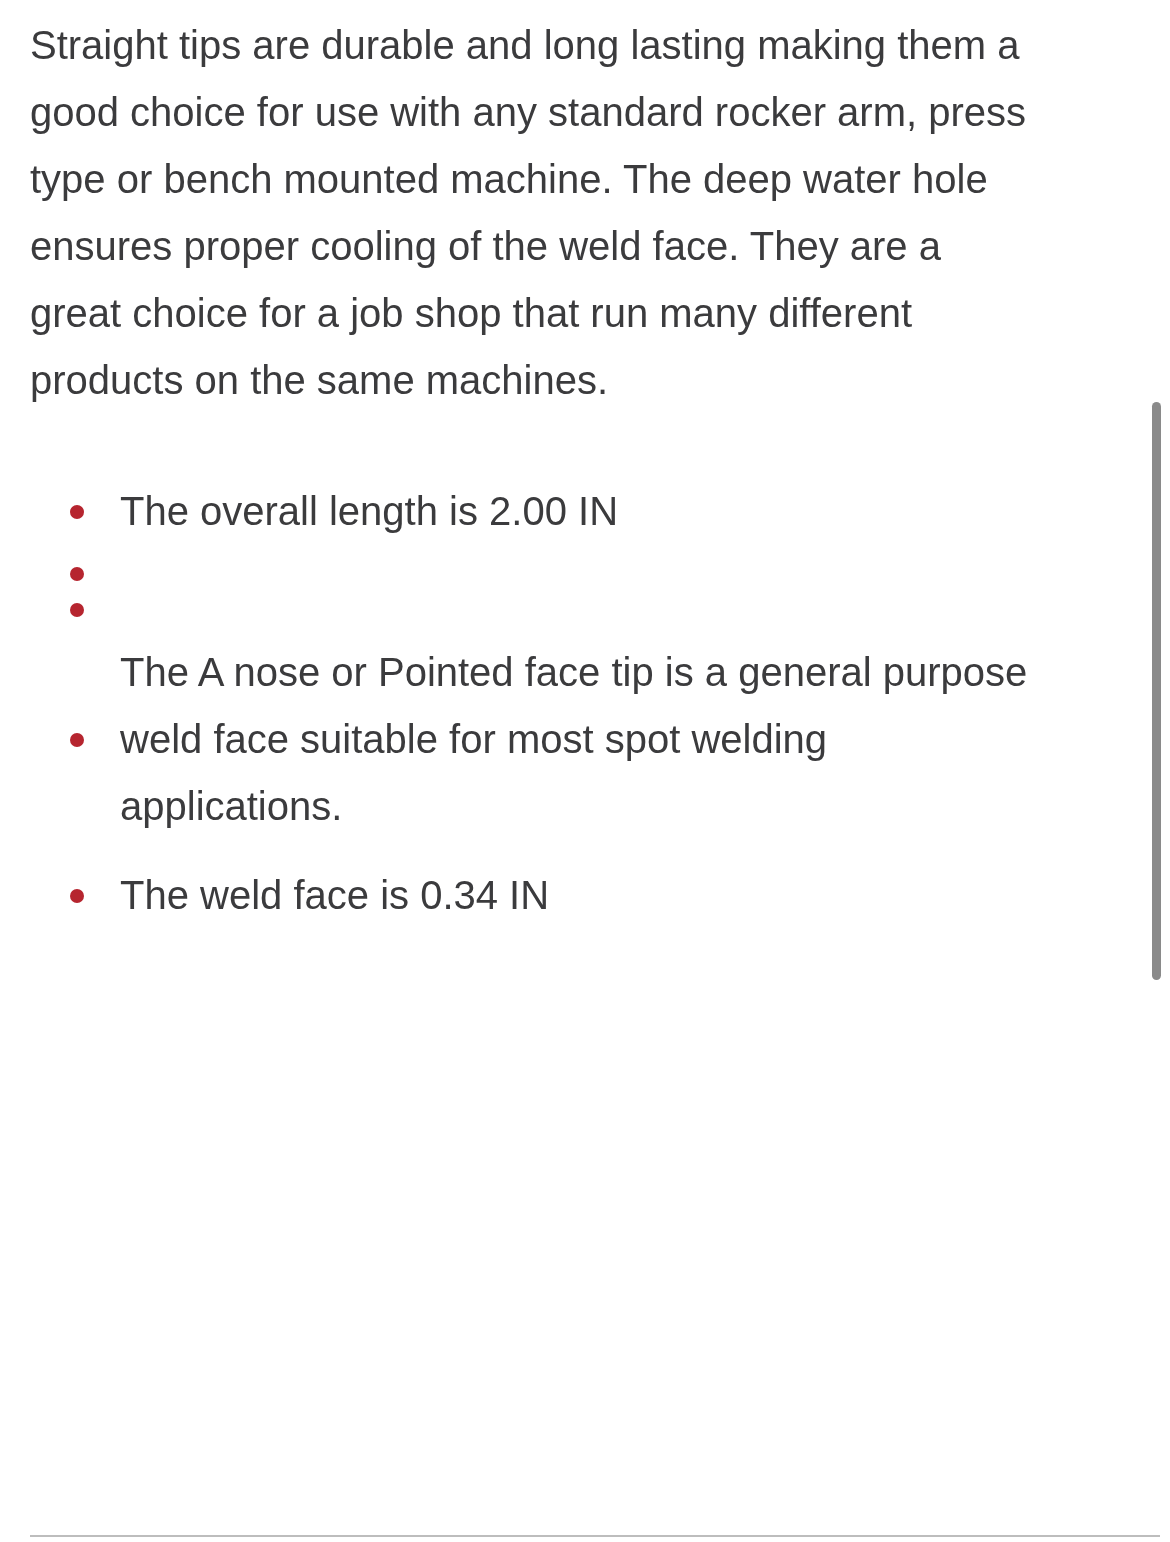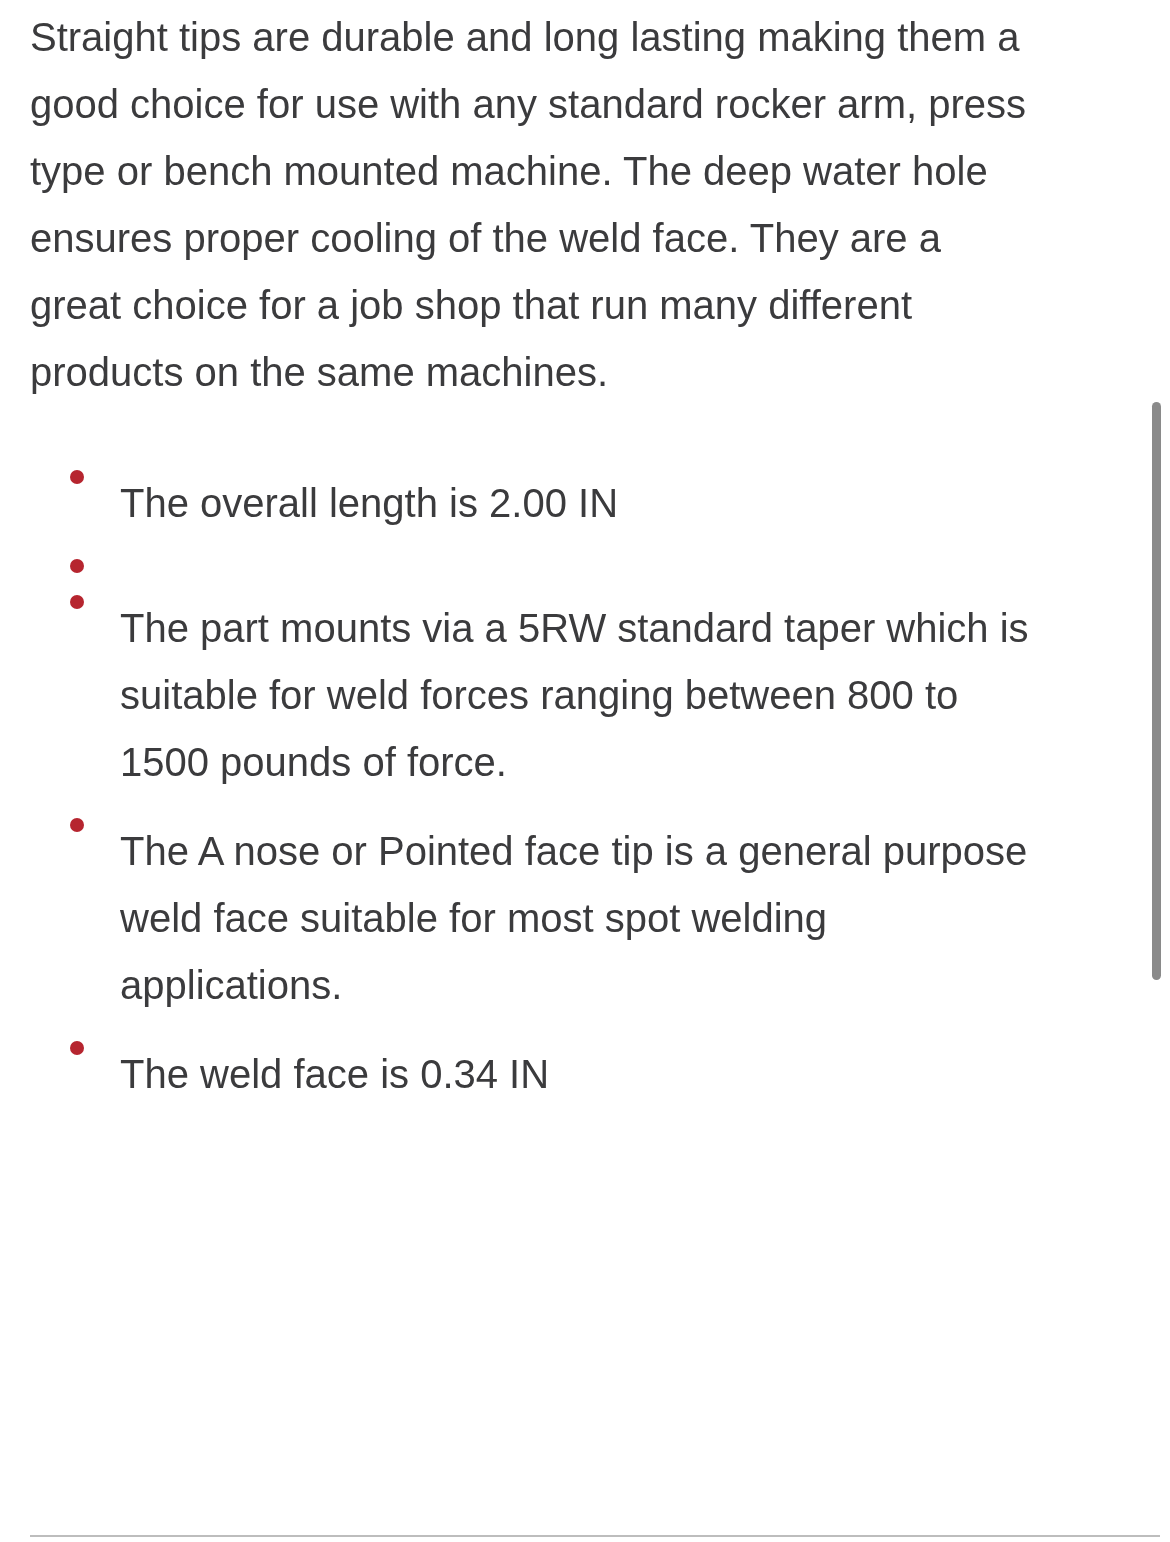--- a/index.html
+++ b/index.html
@@ -6,38 +6,39 @@
   body {
     width: 1170px;
     height: 1542px;
     background: #ffffff;
     position: relative;
     overflow: hidden;
     font-family: "Liberation Sans", "DejaVu Sans", sans-serif;
   }
   .content {
     position: absolute;
-    top: 4px;
+    top: 12px;
     left: 30px;
     width: 1110px;
     color: #3b3b3d;
     font-size: 40px;
     line-height: 67px;
   }
   .para {
     margin: 0 0 40px 0;
     white-space: pre;
   }
   ul.spec-list {
     list-style: none;
     margin: 64px 0 0 0;
     padding: 0;
   }
   ul.spec-list li {
     display: flex;
+    align-items: center;
     margin: 0 0 22px 0;
   }
   .bullet-dot {
     flex-shrink: 0;
     width: 14px;
     height: 14px;
     border-radius: 50%;
     margin: 0 36px 0 40px;
     background: #b6252f;
   }
@@ -74,23 +75,20 @@
   <ul class="spec-list">
     <li>
       <span class="bullet-dot"></span>
       <span class="li-text">The overall length is 2.00 IN</span>
     </li>
     <li>
       <span class="bullet-dot"></span>
     </li>
     <li>
       <span class="bullet-dot"></span>
-      <span class="li-text">The part mounts via a 5RW standard taper which is
-suitable for weld forces ranging between 800 to
-1500 pounds of force.</span>
     </li>
     <li>
       <span class="bullet-dot"></span>
       <span class="li-text">The A nose or Pointed face tip is a general purpose
 weld face suitable for most spot welding
 applications.</span>
     </li>
     <li>
       <span class="bullet-dot"></span>
       <span class="li-text">The weld face is 0.34 IN</span>

